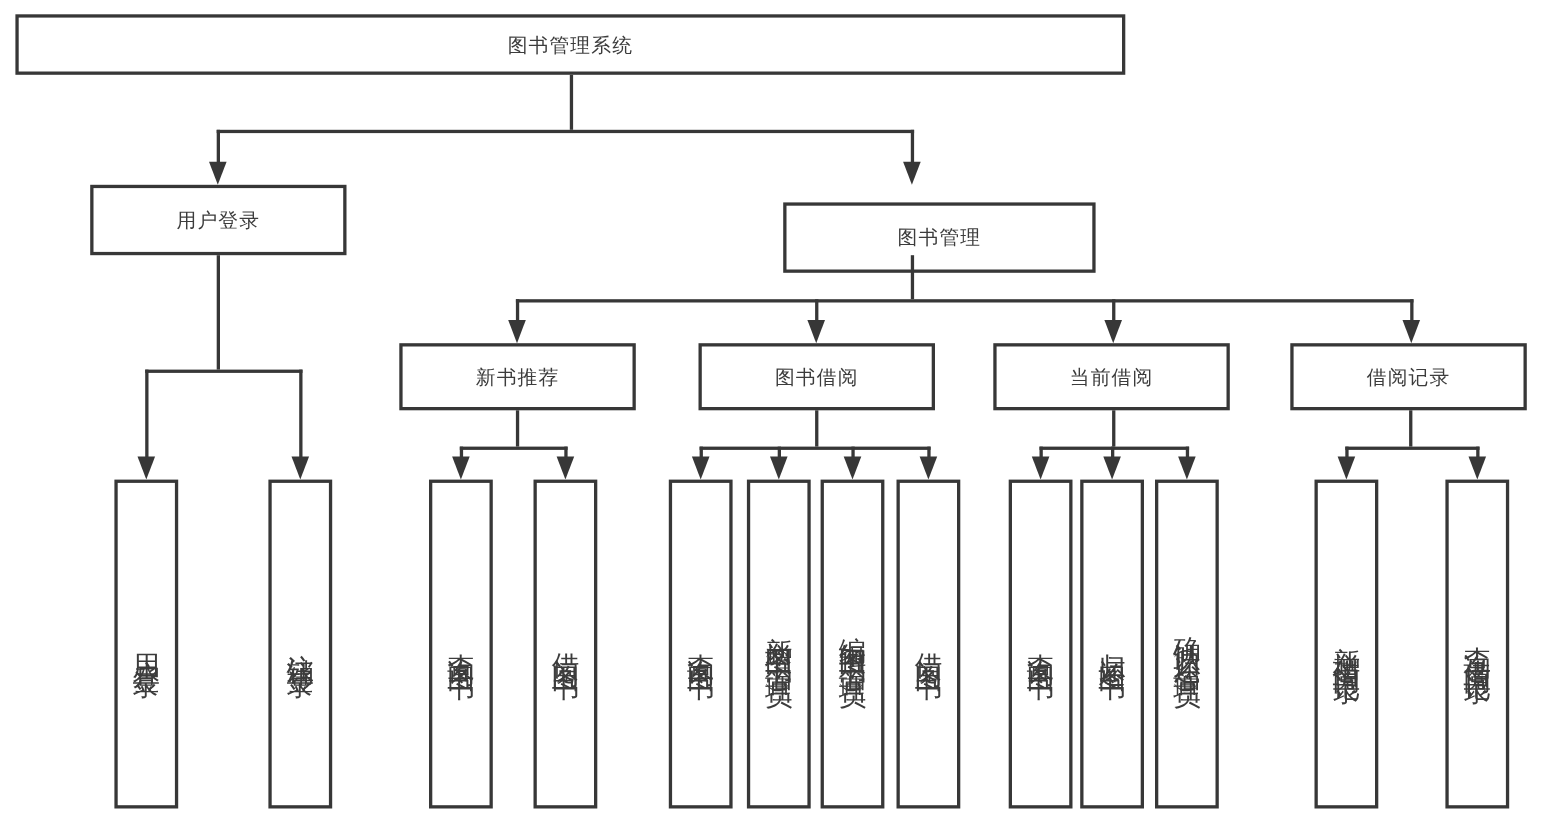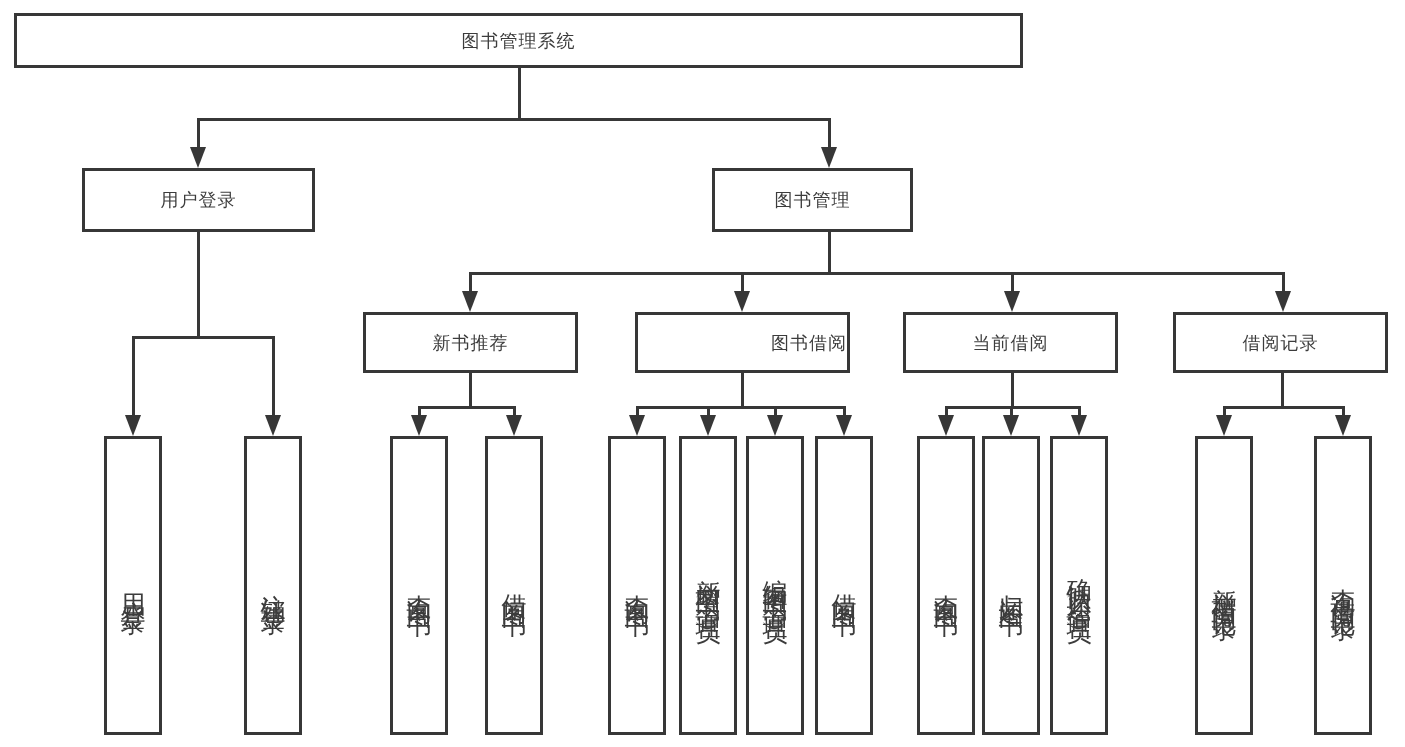--- a/index.html
+++ b/index.html
@@ -61,21 +61,21 @@
   <div class="vline" style="left:518px; top:68px; height:50px;"></div>
   <div class="hline" style="left:197px; top:118px; width:634px;"></div>
   <div class="vline" style="left:197px; top:118px; height:32px;"></div>
   <div class="vline" style="left:828px; top:118px; height:32px;"></div>
   <div class="arrow" style="left:190px; top:147px;"></div>
   <div class="arrow" style="left:821px; top:147px;"></div>
 
   <div class="box h-label" style="left:82px; top:168px; width:233px; height:64px;">
     <span>用户登录</span>
   </div>
-  <div class="box h-label" style="left:712px; top:168px; width:201px; height:64px;justify-content:center;">
+  <div class="box h-label" style="left:712px; top:184px; width:284px; height:64px;justify-content:center;">
     <span>图书管理</span>
   </div>
 
   <div class="vline" style="left:197px; top:232px; height:104px;"></div>
   <div class="hline" style="left:132px; top:336px; width:143px;"></div>
   <div class="vline" style="left:132px; top:336px; height:80px;"></div>
   <div class="vline" style="left:272px; top:336px; height:80px;"></div>
   <div class="arrow" style="left:125px; top:415px;"></div>
   <div class="arrow" style="left:265px; top:415px;"></div>
 
@@ -86,21 +86,21 @@
   <div class="vline" style="left:1011px; top:272px; height:22px;"></div>
   <div class="vline" style="left:1282px; top:272px; height:22px;"></div>
   <div class="arrow" style="left:462px; top:291px;"></div>
   <div class="arrow" style="left:734px; top:291px;"></div>
   <div class="arrow" style="left:1004px; top:291px;"></div>
   <div class="arrow" style="left:1275px; top:291px;"></div>
 
   <div class="box h-label" style="left:363px; top:312px; width:215px; height:61px;">
     <span>新书推荐</span>
   </div>
-  <div class="box h-label" style="left:635px; top:312px; width:215px; height:61px;justify-content:flex-end;">
+  <div class="box h-label" style="left:635px; top:312px; width:215px; height:61px;">
     <span>图书借阅</span>
   </div>
   <div class="box h-label" style="left:1173px; top:312px; width:215px; height:61px;">
     <span>借阅记录</span>
   </div>
   <div class="box h-label" style="left:903px; top:312px; width:215px; height:61px;">
     <span>当前借阅</span>
   </div>
 
   <div class="vline" style="left:469px; top:373px; height:33px;"></div>

